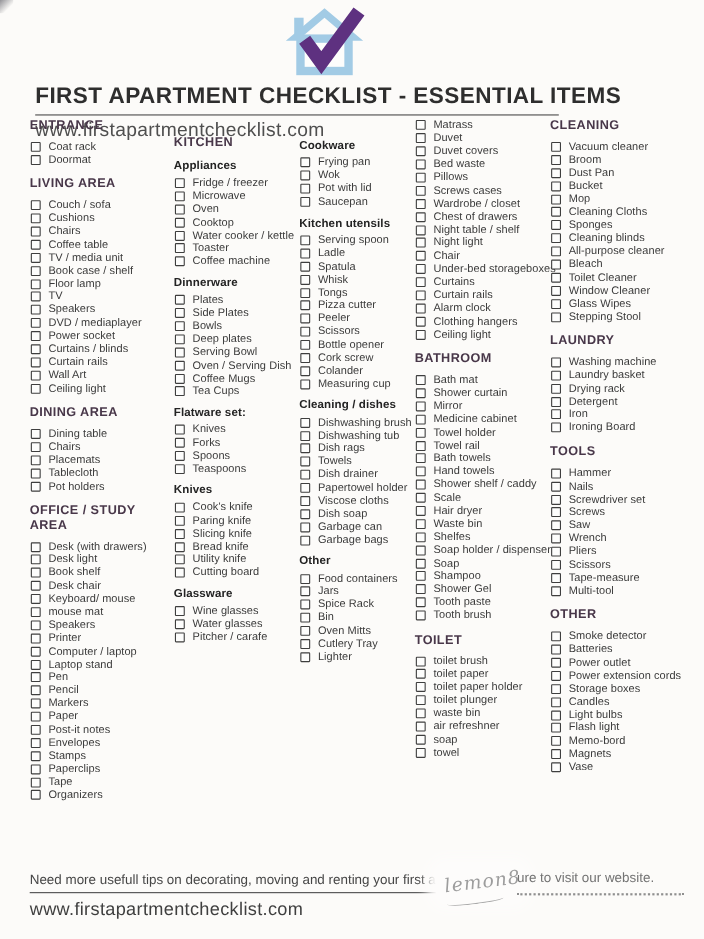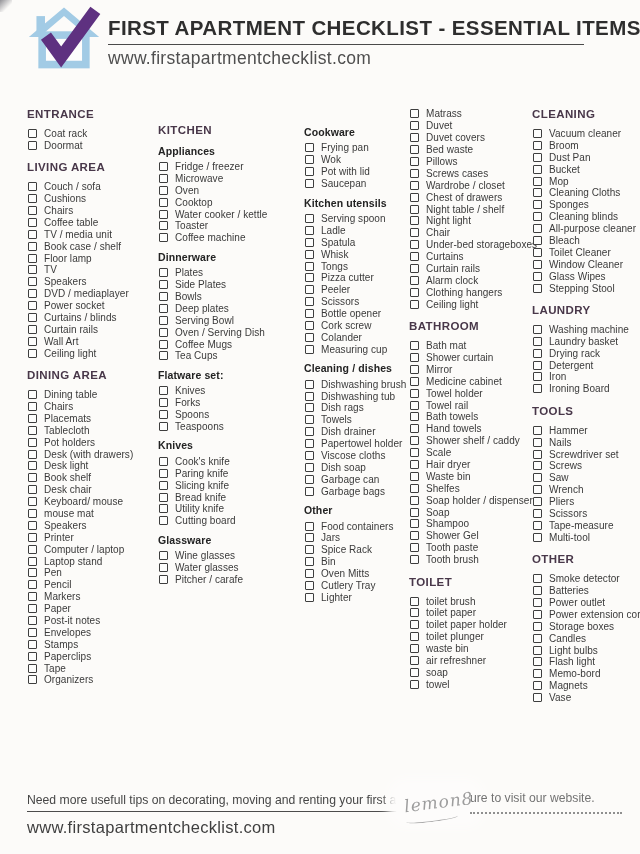--- a/index.html
+++ b/index.html
@@ -7,35 +7,35 @@
     width:640px;height:854px;position:relative;overflow:hidden;
     background:#fcfbf9;
     font-family:"Liberation Sans", sans-serif;
     color:#3c3c3c;
   }
   .corner-smudge{
     position:absolute;left:0;top:0;width:12px;height:12px;
     background:linear-gradient(135deg,rgba(60,60,70,.55) 0%,rgba(60,60,70,0) 65%);
   }
   
-  .header{position:absolute;left:26px;top:5px;display:flex;align-items:flex-end;}
+  .header{position:absolute;left:26px;top:5px;display:flex;align-items:center;flex-direction:column;}
   .logo{width:76px;height:64px;flex:none;}
   .header-text{margin-left:6px;padding-top:7px;}
   .page-title{
     font-size:20.5px;font-weight:bold;color:#2e2e2e;letter-spacing:.4px;
     margin:0;white-space:nowrap;
   }
   .title-rule{height:0;border:none;border-top:1.4px solid #4a4a4a;margin:4px 0 3px 0;width:476px;}
   .site-url{font-size:17.5px;color:#4f4f4f;letter-spacing:.3px;}
   
   .columns{position:absolute;top:108px;left:27px;right:0;display:flex;}
   .column{flex:none;}
   .column:nth-child(1){width:131px;}
   .column:nth-child(2){width:114px;margin-top:16px;}
-  .column:nth-child(3){width:105px;padding-top:18px;margin-left:32px;}
+  .column:nth-child(3){width:105px;padding-top:18px;}
   .column:nth-child(4){width:123px;}
   .column:nth-child(5){width:140px;}
   .section-title{
     font-size:11.5px;line-height:13.5px;font-weight:bold;color:#483749;
     letter-spacing:.4px;margin:10px 0 6px 0;
   }
   .column .section-title:first-child{margin-top:0;}
   .subsection-title{
     font-size:10.5px;line-height:12px;font-weight:bold;color:#232323;
     margin:7px 0 4px 0;letter-spacing:.1px;
@@ -172,20 +172,21 @@
         <span class="item-label">Placemats</span>
       </div>
       <div class="item">
         <span class="checkbox"></span>
         <span class="item-label">Tablecloth</span>
       </div>
       <div class="item">
         <span class="checkbox"></span>
         <span class="item-label">Pot holders</span>
       </div>
+      <div class="section-title">OFFICE / STUDY AREA</div>
       <div class="item">
         <span class="checkbox"></span>
         <span class="item-label">Desk (with drawers)</span>
       </div>
       <div class="item">
         <span class="checkbox"></span>
         <span class="item-label">Desk light</span>
       </div>
       <div class="item">
         <span class="checkbox"></span>

